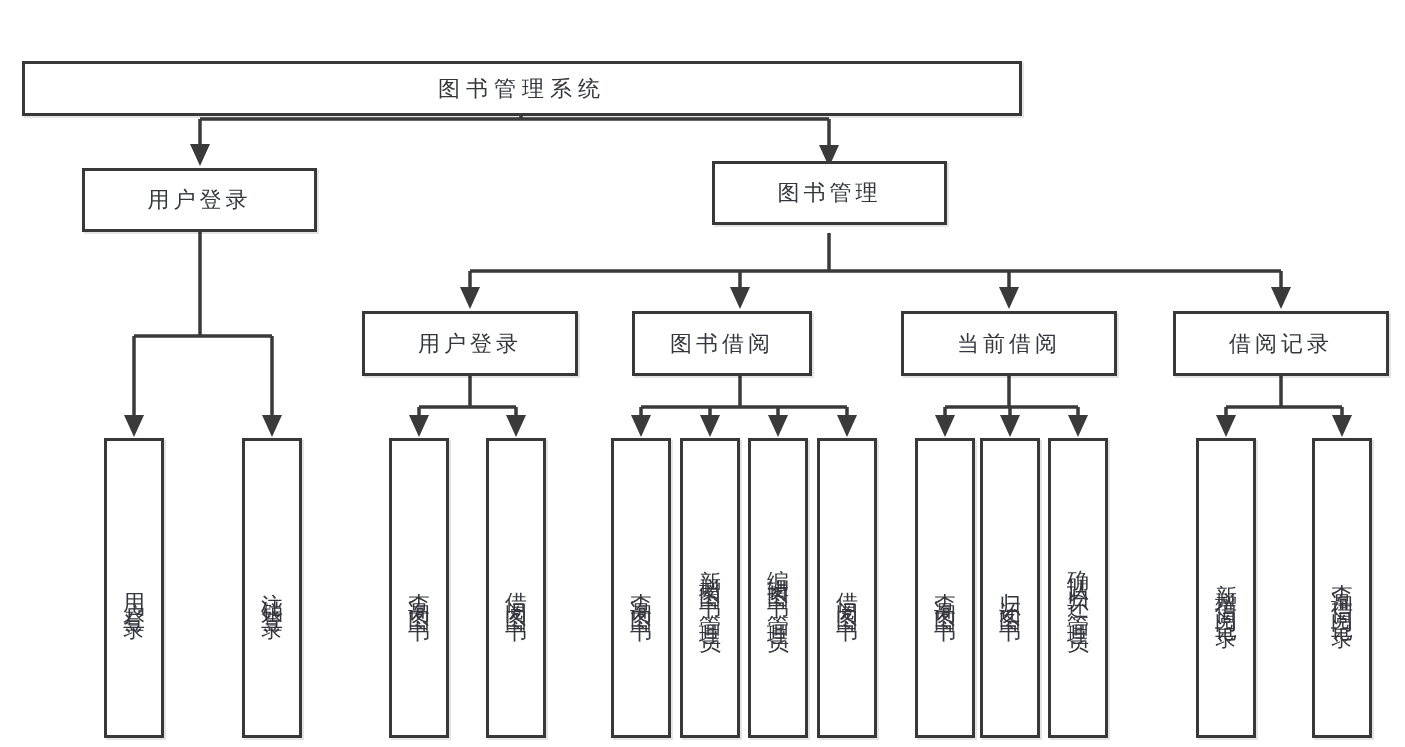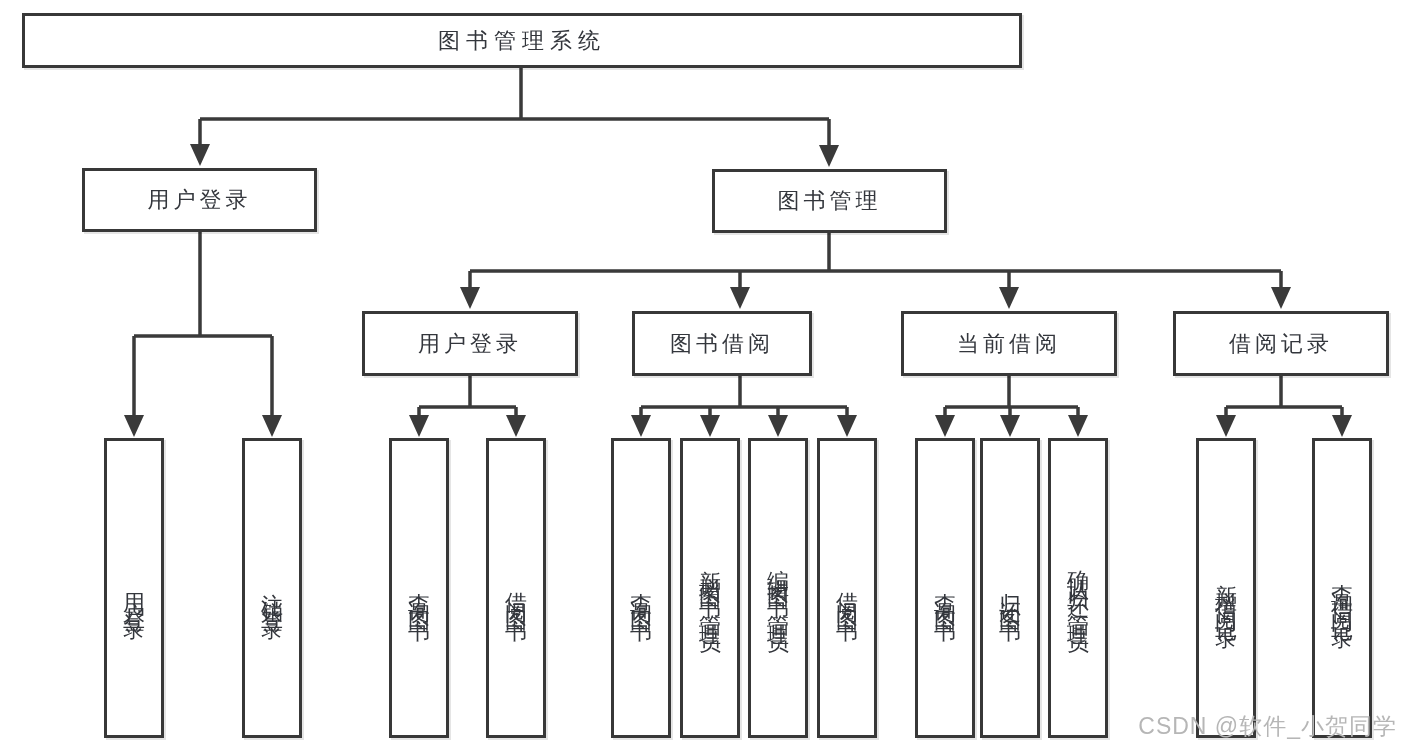--- a/index.html
+++ b/index.html
@@ -8,21 +8,21 @@
     font-family:"Liberation Sans","DejaVu Sans",sans-serif;overflow:hidden;
   }
   .connectors{position:absolute;left:0;top:0;z-index:1;}
   .node{
     position:absolute;box-sizing:border-box;
     border:3px solid #383838;background:#ffffff;color:#33363c;
     display:flex;align-items:center;justify-content:center;
     z-index:2;box-shadow:2px 2px 0 rgba(0,0,0,0.10);
   }
   .node-h{font-size:22px;letter-spacing:4px;white-space:nowrap;}
-  .node-h.title{letter-spacing:6px;}
+  .node-h.title{letter-spacing:6px;margin-top:48px;}
   .node-v span{
     writing-mode:vertical-rl;text-orientation:mixed;
     font-size:22px;line-height:1;letter-spacing:9px;margin-bottom:-9px;
     white-space:nowrap;
   }
   .watermark{
     position:absolute;right:8px;bottom:5px;z-index:5;
     font-size:23px;color:#b6b6b6;letter-spacing:1px;white-space:nowrap;
   }
 </style>
@@ -71,21 +71,21 @@
     </g>
   </svg>
 
   <div class="node node-h title" style="left:22px;top:13px;width:1000px;height:55px;">
     <span>图书管理系统</span>
   </div>
 
   <div class="node node-h" style="left:82px;top:168px;width:235px;height:64px;">
     <span>用户登录</span>
   </div>
-  <div class="node node-h" style="left:712px;top:169px;width:235px;height:64px;">
+  <div class="node node-h" style="left:712px;top:161px;width:235px;height:64px;">
     <span>图书管理</span>
   </div>
 
   <div class="node node-h" style="left:362px;top:311px;width:216px;height:65px;">
     <span>用户登录</span>
   </div>
   <div class="node node-h" style="left:632px;top:311px;width:180px;height:65px;">
     <span>图书借阅</span>
   </div>
   <div class="node node-h" style="left:901px;top:311px;width:216px;height:65px;text-align:center;">
@@ -132,15 +132,14 @@
     <span>确认归还（管理员）</span>
   </div>
 
   <div class="node node-v" style="left:1196px;top:438px;width:60px;height:300px;">
     <span>新增借阅记录</span>
   </div>
   <div class="node node-v" style="left:1312px;top:438px;width:60px;height:300px;">
     <span>查询借阅记录</span>
   </div>
 
-  <div class="watermark">CSDN @软件_小贺同学</div>
 
 </div>
 
 </body></html>

